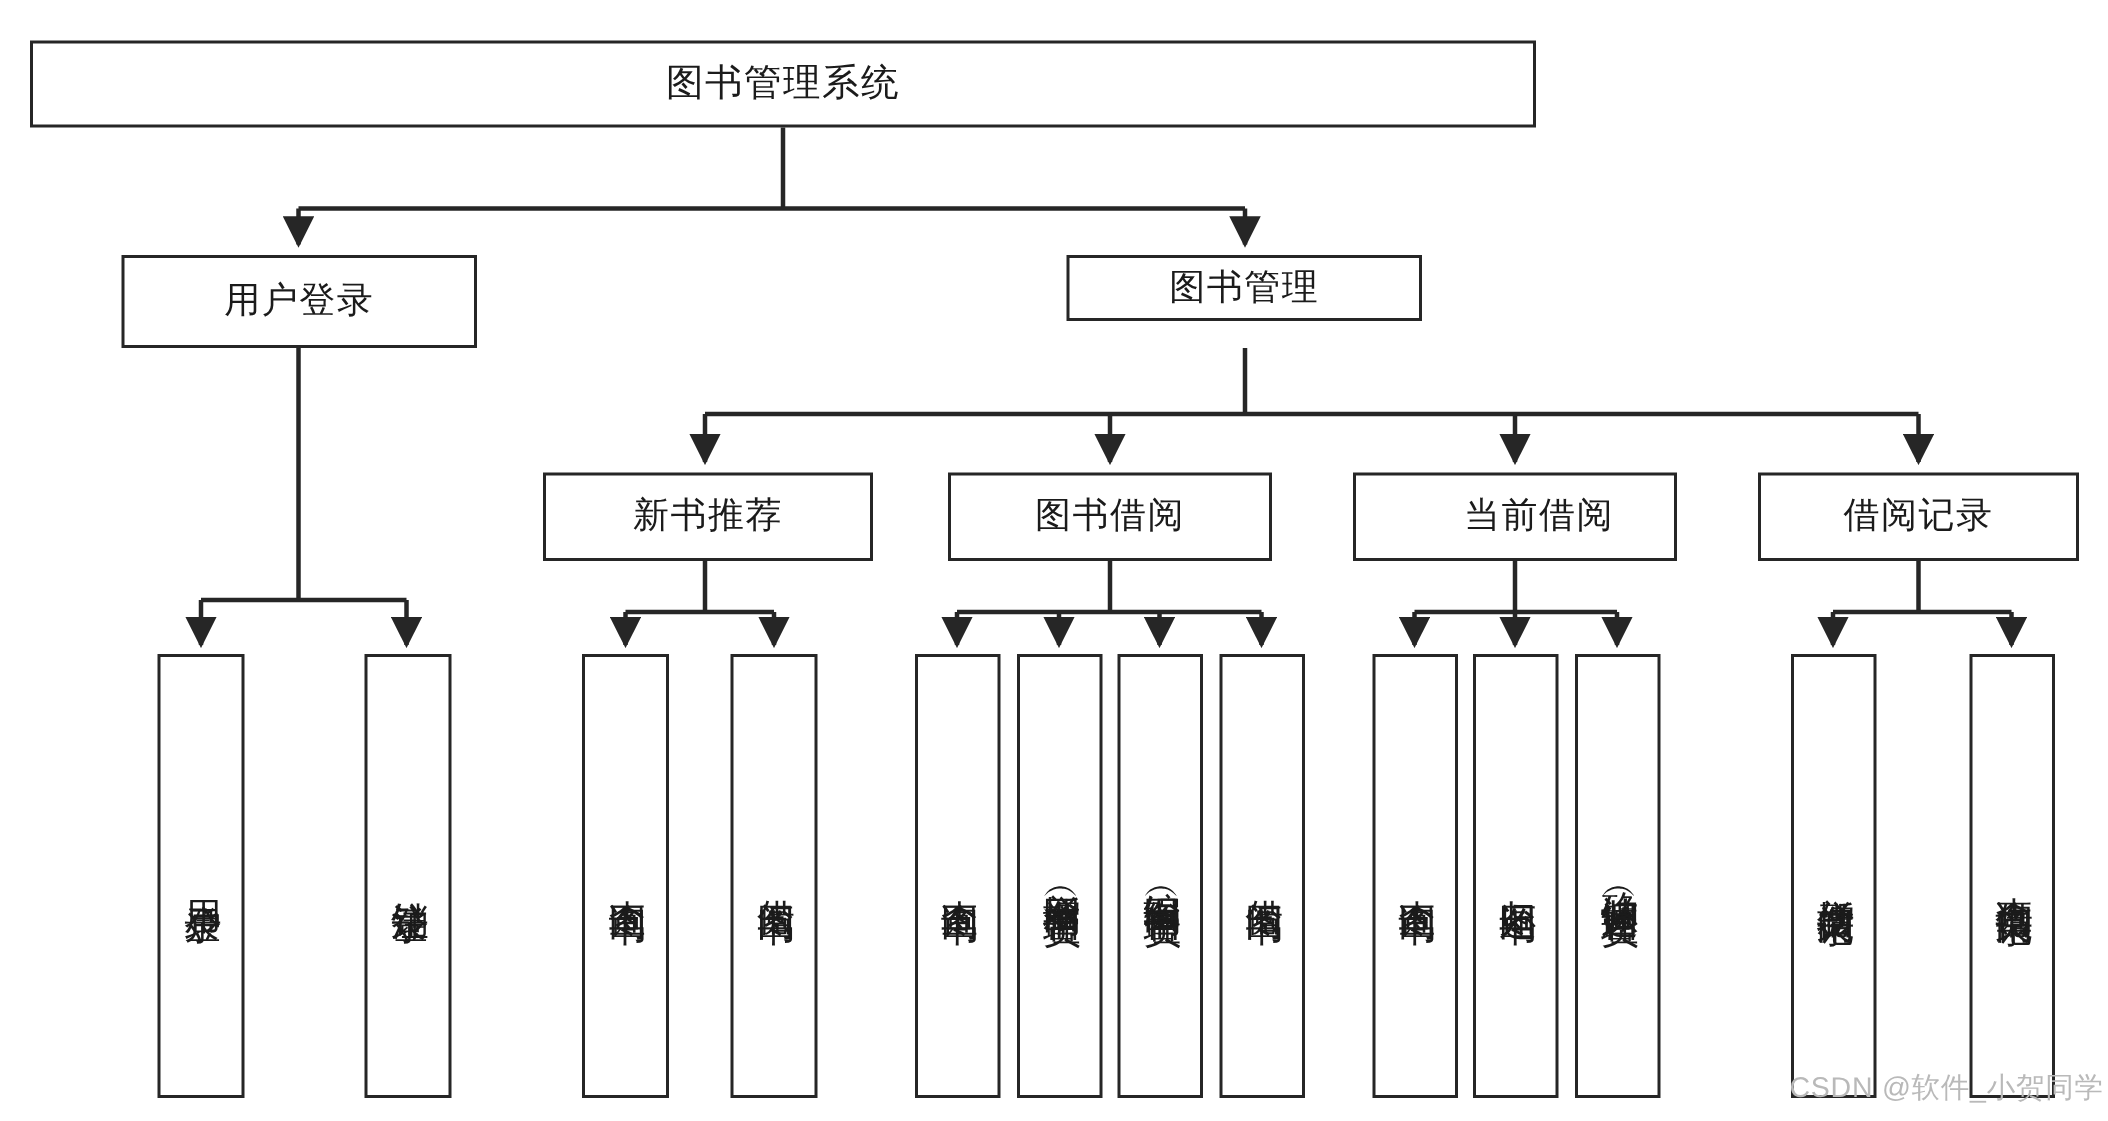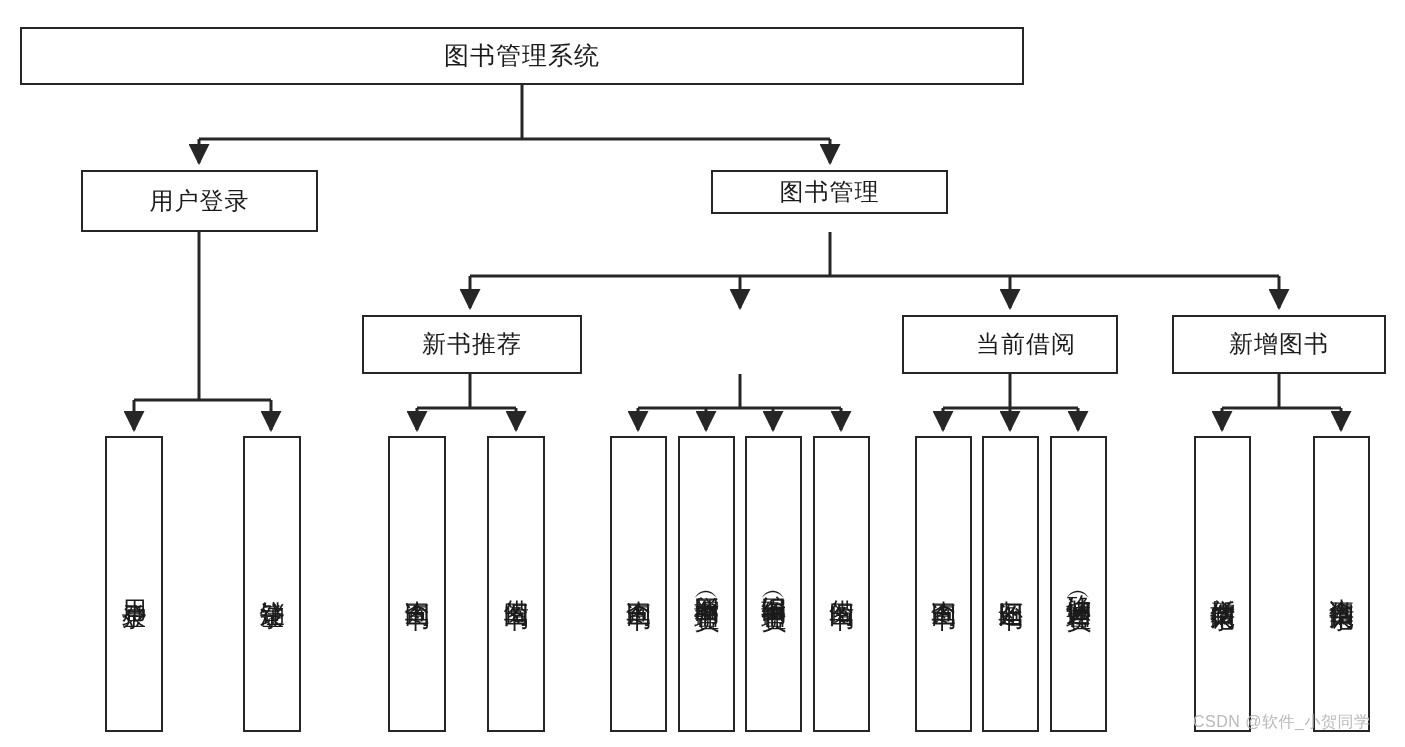--- a/index.html
+++ b/index.html
@@ -41,21 +41,21 @@
     text-align:center;
   }
   .node.v .vtxt{
     writing-mode:vertical-rl;
     text-orientation:upright;
     display:block;
   }
   .watermark{
     position:absolute;
     left:1193px;top:712px;
-    font-size:16px;
+    font-size:19px;
     color:#b9b9b9;
     letter-spacing:0.5px;
     white-space:nowrap;
     z-index:3;
     font-family:"Liberation Sans","DejaVu Sans",sans-serif;
   }
 </style>
 </head>
 <body>
 
@@ -118,25 +118,28 @@
   <div class="node h" style="left:81px;top:170px;width:237px;height:62px;">
     <span>用户登录</span>
   </div>
   <div class="node h" style="left:711px;top:170px;width:237px;height:44px;">
     <span>图书管理</span>
   </div>
 
   <div class="node h" style="left:362px;top:315px;width:220px;height:59px;">
     <span>新书推荐</span>
   </div>
+  <div class="node h" style="left:632px;top:315px;width:216px;height:59px;">
+    <span>图书借阅</span>
+  </div>
   <div class="node h" style="left:902px;top:315px;width:216px;height:59px;padding-left:32px;">
     <span>当前借阅</span>
   </div>
   <div class="node h" style="left:1172px;top:315px;width:214px;height:59px;">
-    <span>新增图书</span>
+    <span>借阅记录</span>
   </div>
 
   <div class="node v" style="left:105px;top:436px;width:58px;height:296px;">
     <span class="vtxt">用户登录</span>
   </div>
   <div class="node v" style="left:243px;top:436px;width:58px;height:296px;">
     <span class="vtxt">注销登录</span>
   </div>
 
   <div class="node v" style="left:388px;top:436px;width:58px;height:296px;">

